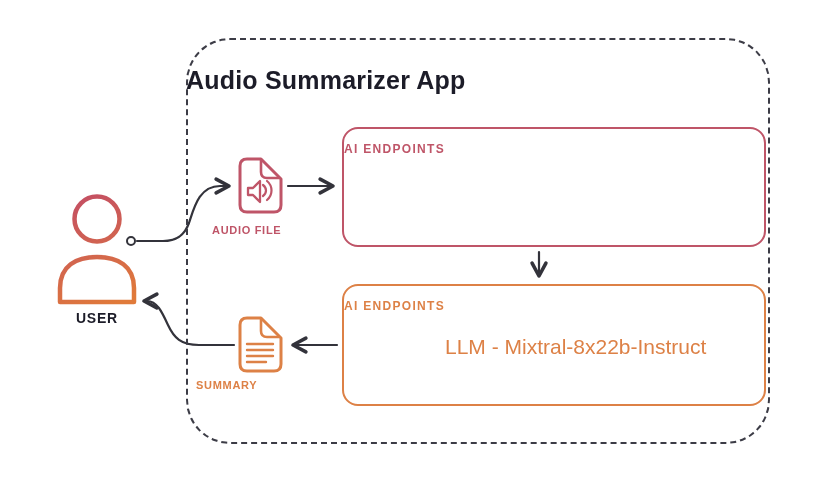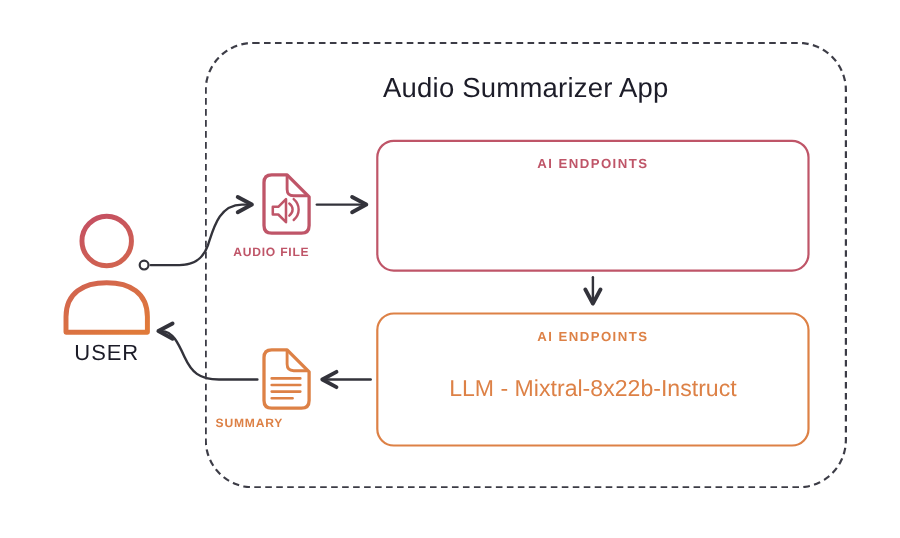--- a/index.html
+++ b/index.html
@@ -11,37 +11,37 @@
     --grad-bottom:#e07a3a;
   }
   *{box-sizing:border-box;}
   body{margin:0;background:#ffffff;font-family:"Liberation Sans",sans-serif;}
   .stage{position:relative;width:818px;height:489px;background:#ffffff;overflow:hidden;}
   .abs{position:absolute;}
 
   .dashed-frame{left:186px;top:38px;width:584px;height:406px;
     border:2.5px dashed #3c3c46;border-radius:44px;}
 
-  .app-title{left:186px;top:66px;width:584px;text-align:center;
-    font-size:25px;font-weight:400;color:var(--ink);letter-spacing:.2px;}
+  .app-title{left:186px;top:66px;width:584px;
+    font-size:25px;font-weight:700;color:var(--ink);letter-spacing:.2px;}
 
-  .endpoint-box{left:342px;width:394px;background:#fff;border-radius:16px;
-    display:flex;flex-direction:column;align-items:center;padding-top:13px;}
+  .endpoint-box{left:342px;width:424px;background:#fff;border-radius:16px;
+    display:flex;flex-direction:row;padding-top:13px;}
   .asr{top:127px;height:120px;border:2px solid var(--rose);}
   .llm{top:284px;height:122px;border:2px solid var(--orange);}
   .endpoint-header{font-size:12px;font-weight:700;letter-spacing:1.3px;}
   .asr .endpoint-header,.asr .endpoint-label{color:var(--rose);}
   .llm .endpoint-header,.llm .endpoint-label{color:var(--orange);}
   .endpoint-label{flex:1;display:flex;align-items:center;font-size:21px;padding-bottom:10px;}
 
   .icon-label{text-align:left;font-size:11px;font-weight:700;letter-spacing:.7px;}
   .audio-label{left:212px;top:224px;width:94px;color:var(--rose);}
   .summary-label{left:196px;top:379px;width:94px;color:var(--orange);}
   .user-label{left:55px;top:310px;width:84px;text-align:center;
-    font-size:20px;font-weight:400;letter-spacing:.8px;color:var(--ink);}
+    font-size:14px;font-weight:700;letter-spacing:.8px;color:var(--ink);}
 
   svg.overlay{position:absolute;left:0;top:0;}
   .stroke-arrow{stroke:var(--arrow);}
   .stroke-rose{stroke:var(--rose);}
   .stroke-orange{stroke:var(--orange);}
 </style>
 </head>
 <body>
 
 <div class="stage">

